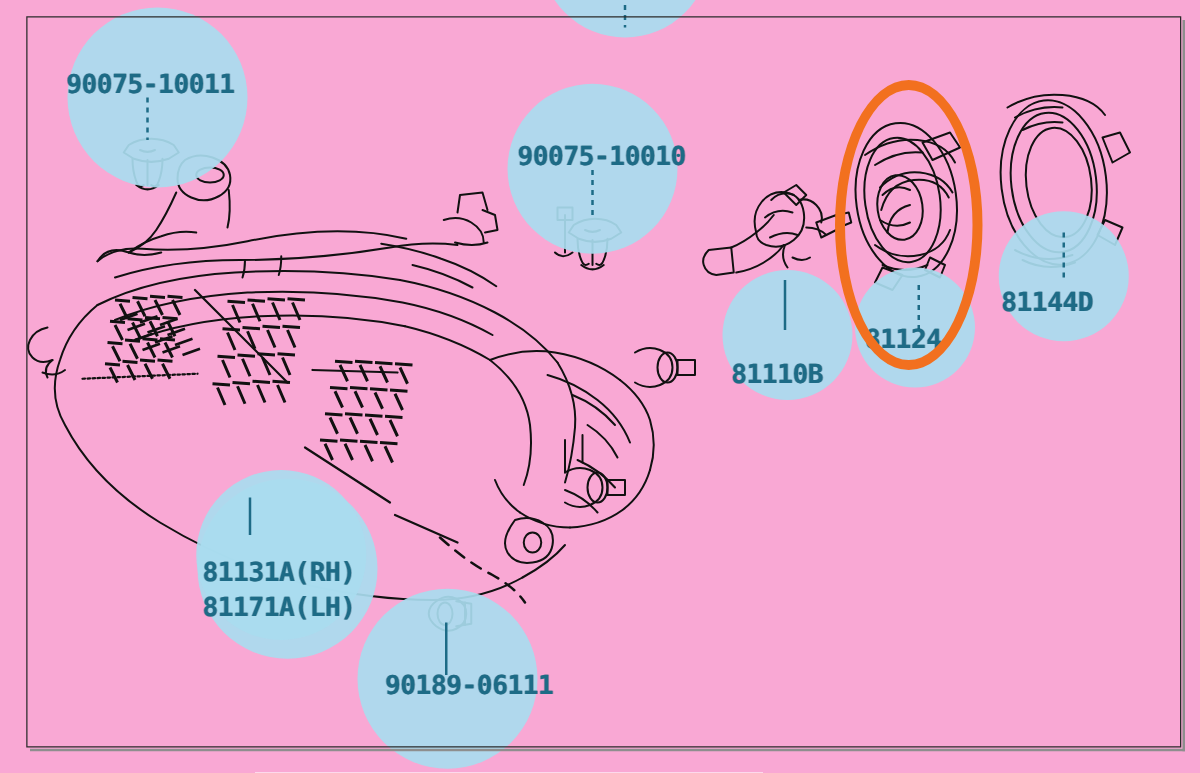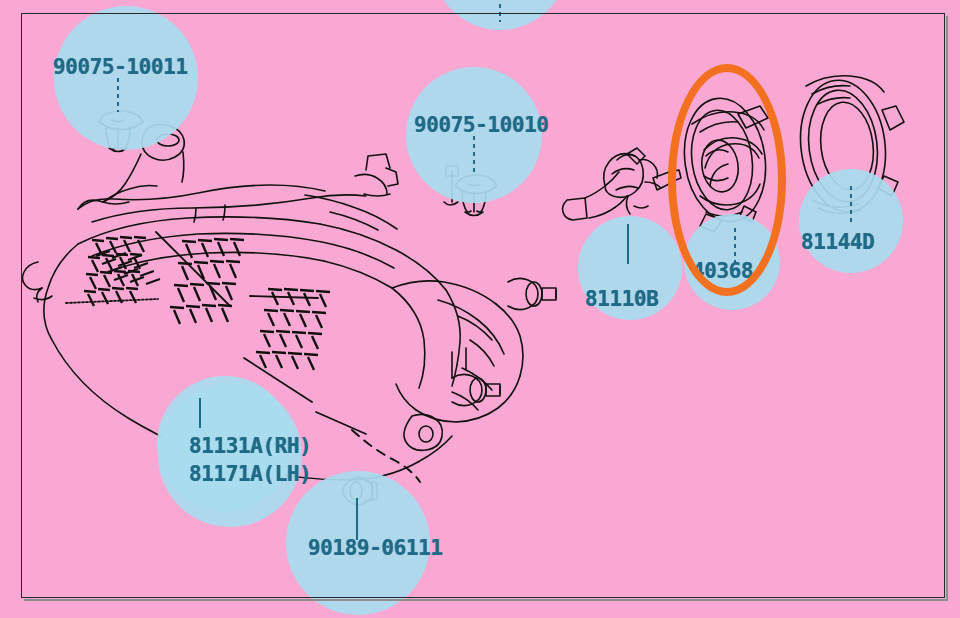--- a/index.html
+++ b/index.html
@@ -296,25 +296,25 @@
       <path d="M357 498 L357 540"></path>
     </g>
   </svg>
 
   <div class="callout" style="left:53px; top:54px;">90075-10011</div>
 
   <div class="callout" style="left:402px; top:112px;margin-left:12px;">90075-10010</div>
 
   <div class="callout" style="left:585px; top:286px;">81110B</div>
 
-  <div class="callout" style="left:692px; top:258px;">40368</div>
+  <div class="callout" style="left:692px; top:258px;">81124</div>
 
   <div class="callout" style="left:801px; top:229px;">81144D</div>
 
-  <div class="callout two-line" style="left:162px; top:432px;margin-left:27px;">81131A(RH)
+  <div class="callout two-line" style="left:162px; top:444px;">81131A(RH)
 81171A(LH)</div>
 
   <div class="callout" style="left:288px; top:535px;padding-left:20px;">90189-06111</div>
 
   <div id="attention"></div>
 
   <div id="frame"></div>
   <div id="frame-shadow"></div>
 
 </div>

